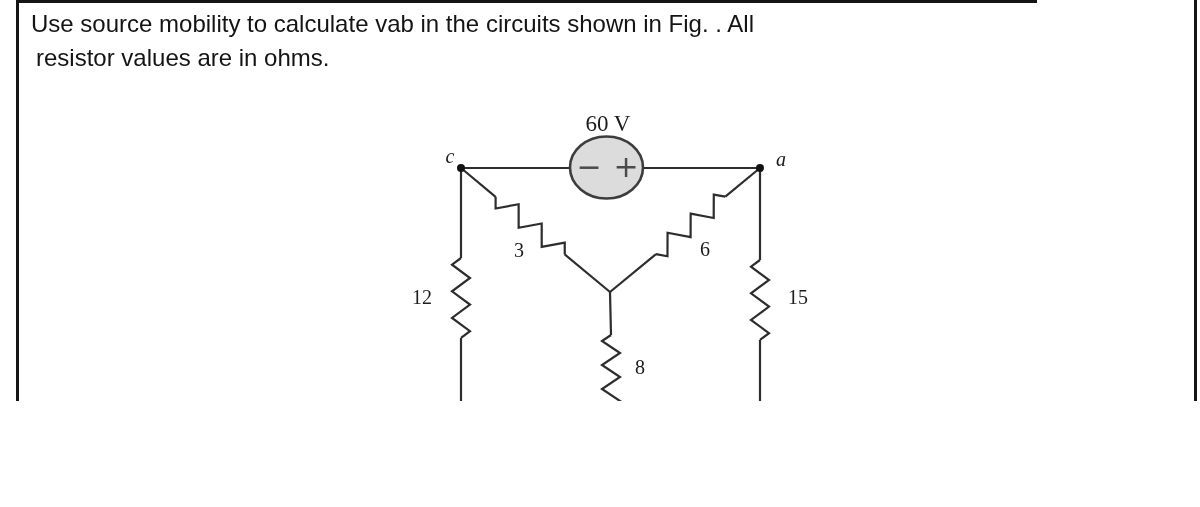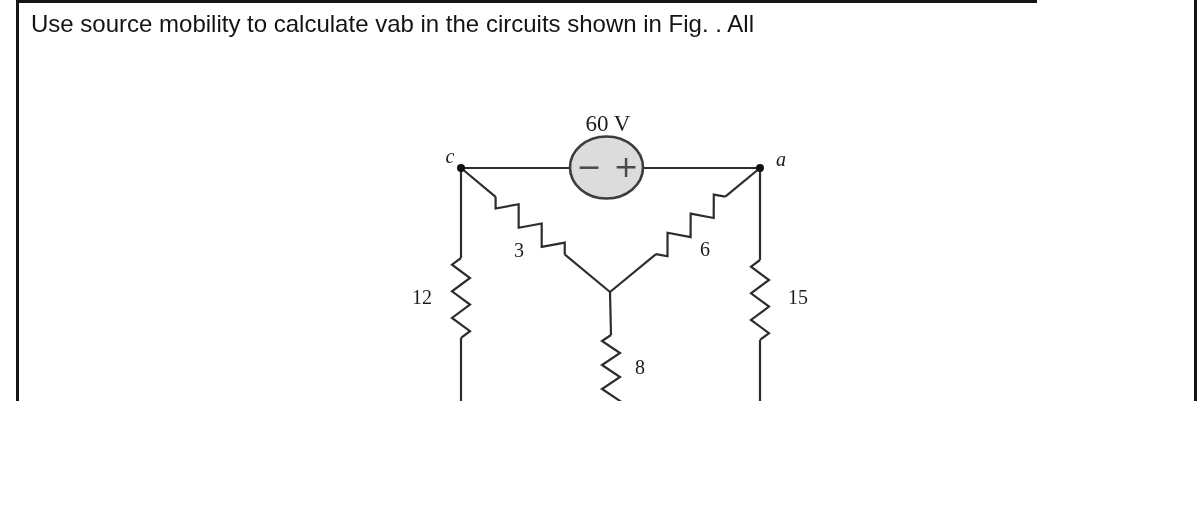--- a/index.html
+++ b/index.html
@@ -35,20 +35,21 @@
 <body>
 
 <div class="page">
 
   <div class="border-line b-left"></div>
   <div class="border-line b-top"></div>
   <div class="border-line b-right"></div>
 
   <div class="question">
     <div class="l1">Use source mobility to calculate vab in the circuits shown in Fig. . All</div>
+    <div class="l2">resistor values are in ohms.</div>
   </div>
 
   <svg class="circuit" width="1200" height="507" viewBox="0 0 1200 507" xmlns="http://www.w3.org/2000/svg">
 
     <path class="wire" d="M461,168 H760"></path>
 
     <path class="wire" d="M461,168 V258"></path>
     <path class="zig" d="M461,258 l-9,6.7 l18,13.3 l-18,13.3 l18,13.3 l-18,13.3 l18,13.3 l-9,6.7"></path>
     <path class="wire" d="M461,338 V461"></path>
 

